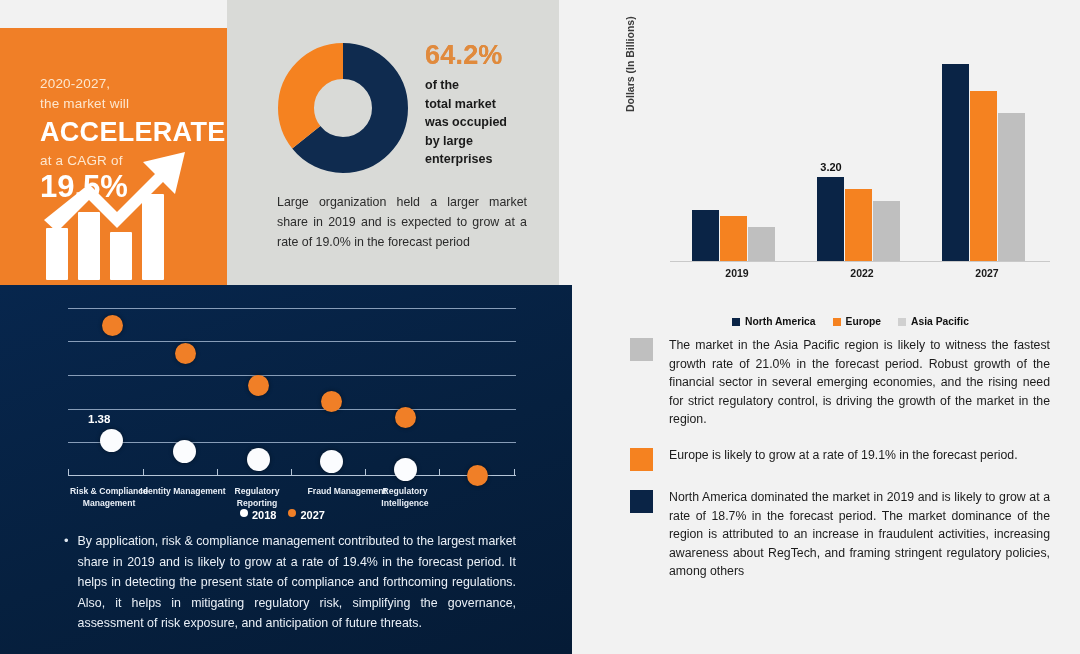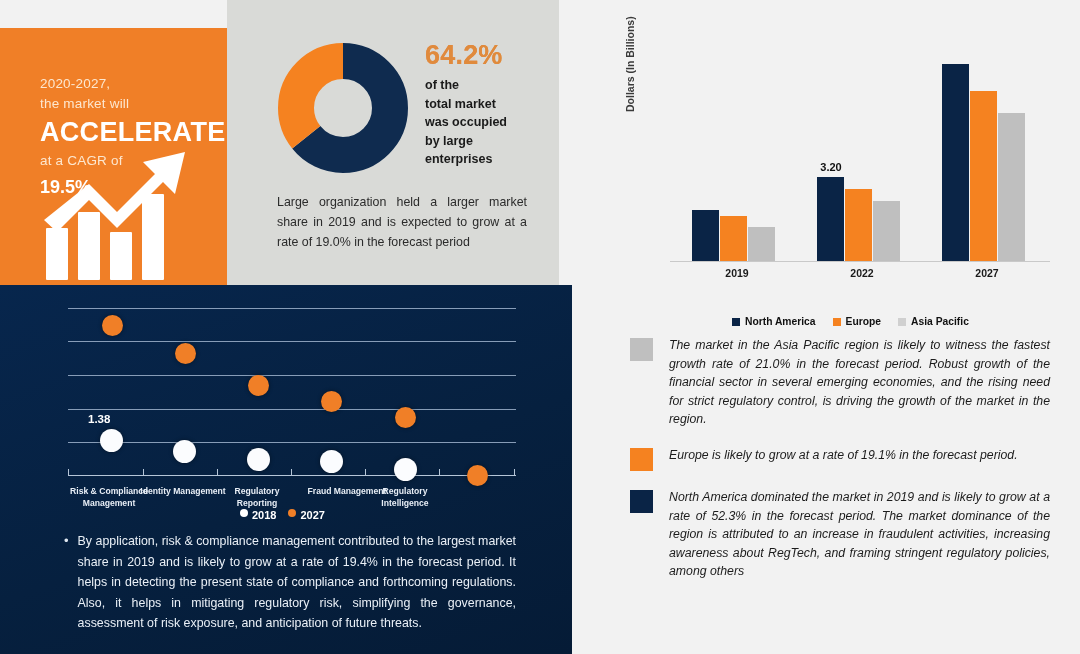--- a/index.html
+++ b/index.html
@@ -17,21 +17,21 @@
     background: #f07f27;
     overflow: hidden;
     margin-top: 28px;
   }
   #orange-text { position: absolute; left: 40px; top: 46px; color: #fff7ee; }
   .ot-small { font-size: 13.5px; line-height: 20px; color: #fde7cf; letter-spacing: .2px; }
   .ot-big {
     font-size: 27px; font-weight: bold; letter-spacing: .3px;
     color: #ffffff; line-height: 34px; margin: 1px 0 2px 0;
   }
-  .ot-pct { font-size: 18px; font-weight: bold; color: #ffffff; line-height: 32px; }
+  .ot-pct { font-size: 31px; font-weight: bold; color: #ffffff; line-height: 32px; }
   #growth-arrow-icon { position: absolute; left: 42px; top: 108px; }
 
   
   #gray-panel {
     position: absolute; left: 227px; top: 0; width: 332px; height: 285px;
     background: #d9dad7;
   }
   #donut-wrap { position: absolute; left: 50px; top: 42px; }
   #donut-stat { position: absolute; left: 198px; top: 38px; width: 130px; }
   #donut-pct {
@@ -110,21 +110,21 @@
     position: absolute; top: 222px; width: 90px; text-align: center;
     font-size: 10.5px; font-weight: bold; color: #1a1a1a;
   }
   #bar-legend {
     position: absolute; left: 100px; top: 272px;
     display: flex; gap: 17px; align-items: center;
   }
   .blg { display: flex; align-items: center; gap: 5px; font-size: 10.3px; font-weight: bold; color: #111; }
   .blg-sw { width: 8px; height: 8px; }
 
-  #notes { position: absolute; left: 58px; top: 336px; width: 420px; font-style: italic; }
+  #notes { position: absolute; left: 58px; top: 336px; width: 420px; }
   .note { display: flex; gap: 16px; margin-bottom: 17px; }
   .note-sw { width: 23px; height: 23px; flex: 0 0 23px; margin-top: 2px; }
   .note p { font-size: 12.3px; line-height: 18.6px; color: #1c1c1c; text-align: justify; }
 </style>
 </head>
 <body>
 
 <div id="page">
 
   <div id="orange-panel">
@@ -273,18 +273,18 @@
       <div class="note">
         <span class="note-sw" style="background:#bfbfbf"></span>
         <p>The market in the Asia Pacific region is likely to witness the fastest growth rate of 21.0% in the forecast period. Robust growth of the financial sector in several emerging economies, and the rising need for strict regulatory control, is driving the growth of the market in the region.</p>
       </div>
       <div class="note">
         <span class="note-sw" style="background:#f58220"></span>
         <p>Europe is likely to grow at a rate of 19.1% in the forecast period.</p>
       </div>
       <div class="note">
         <span class="note-sw" style="background:#0a2446"></span>
-        <p>North America dominated the market in 2019 and is likely to grow at a rate of 52.3% in the forecast period. The market dominance of the region is attributed to an increase in fraudulent activities, increasing awareness about RegTech, and framing stringent regulatory policies, among others</p>
+        <p>North America dominated the market in 2019 and is likely to grow at a rate of 18.7% in the forecast period. The market dominance of the region is attributed to an increase in fraudulent activities, increasing awareness about RegTech, and framing stringent regulatory policies, among others</p>
       </div>
     </div>
 
   </div>
 </div>
 
 </body></html>

